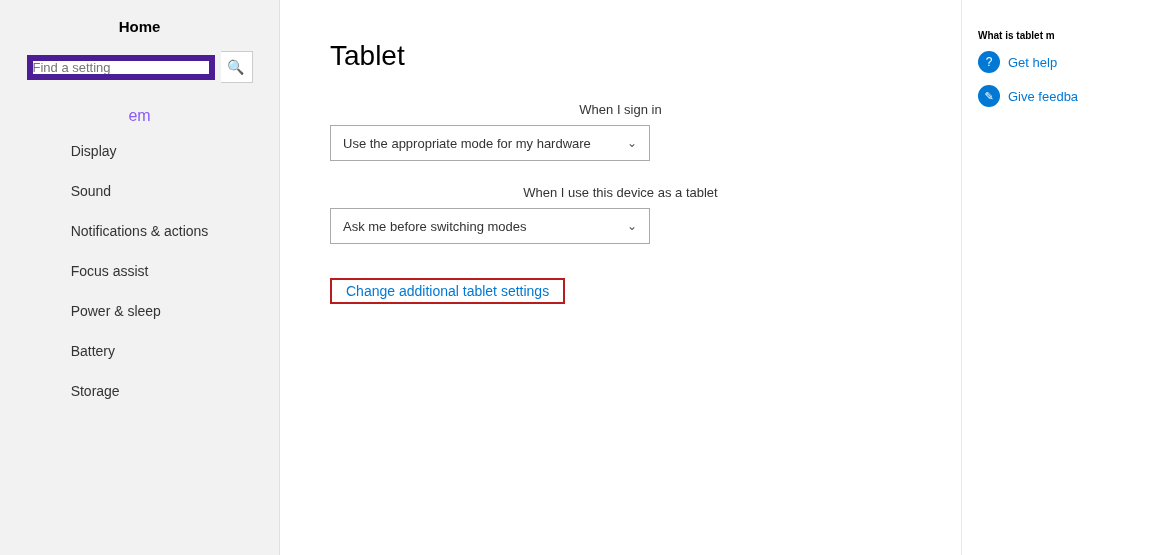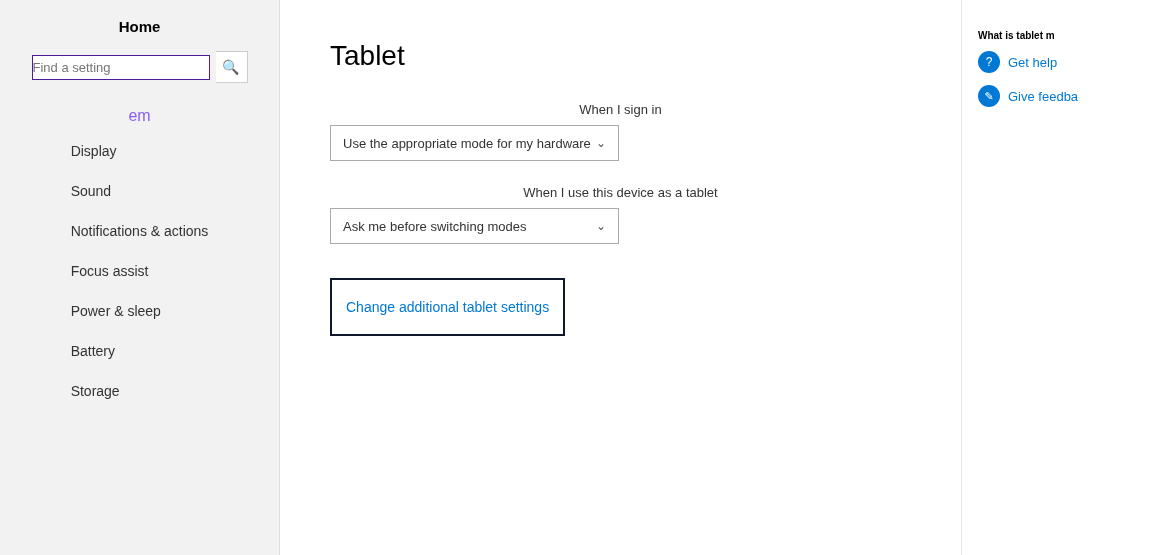--- a/index.html
+++ b/index.html
@@ -34,21 +34,21 @@
     .sidebar-search {
       padding: 6px 20px 14px 20px;
       display: flex;
       align-items: center;
       gap: 6px;
     }
 
     .sidebar-search input {
       flex: 1;
       height: 25px;
-      border: 1px solid #4c1d95;
+      border: 6px solid #4c1d95;
       background: #fff;
       padding: 0 0;
       font-size: 13px;
       outline: none;
     }
 
     .sidebar-search .search-btn {
       width: 32px;
       height: 32px;
       background: #fff;
@@ -109,38 +109,38 @@
       font-size: 13px;
       color: #333;
       margin-bottom: 8px;
       text-align: center;
     }
 
     .dropdown-select {
       display: flex;
       align-items: center;
       justify-content: space-between;
-      width: 289px;
+      width: 320px;
       height: 36px;
       border: 1px solid #aaa;
       background: #fff;
       padding: 0 12px;
       font-size: 13px;
       cursor: pointer;
       color: #333;
     }
 
     .dropdown-select .chevron {
       font-size: 12px;
       color: #555;
     }
 
     .change-link-box {
-      border: 2px solid #0f172a;
-      padding: 18px 14px;
+      border: 2px solid #b91c1c;
+      padding: 2px 14px;
       display: inline-block;
       margin-top: 10px;
     }
 
     .change-link {
       color: #0078d4;
       font-size: 14px;
       text-decoration: none;
       cursor: pointer;
     }

